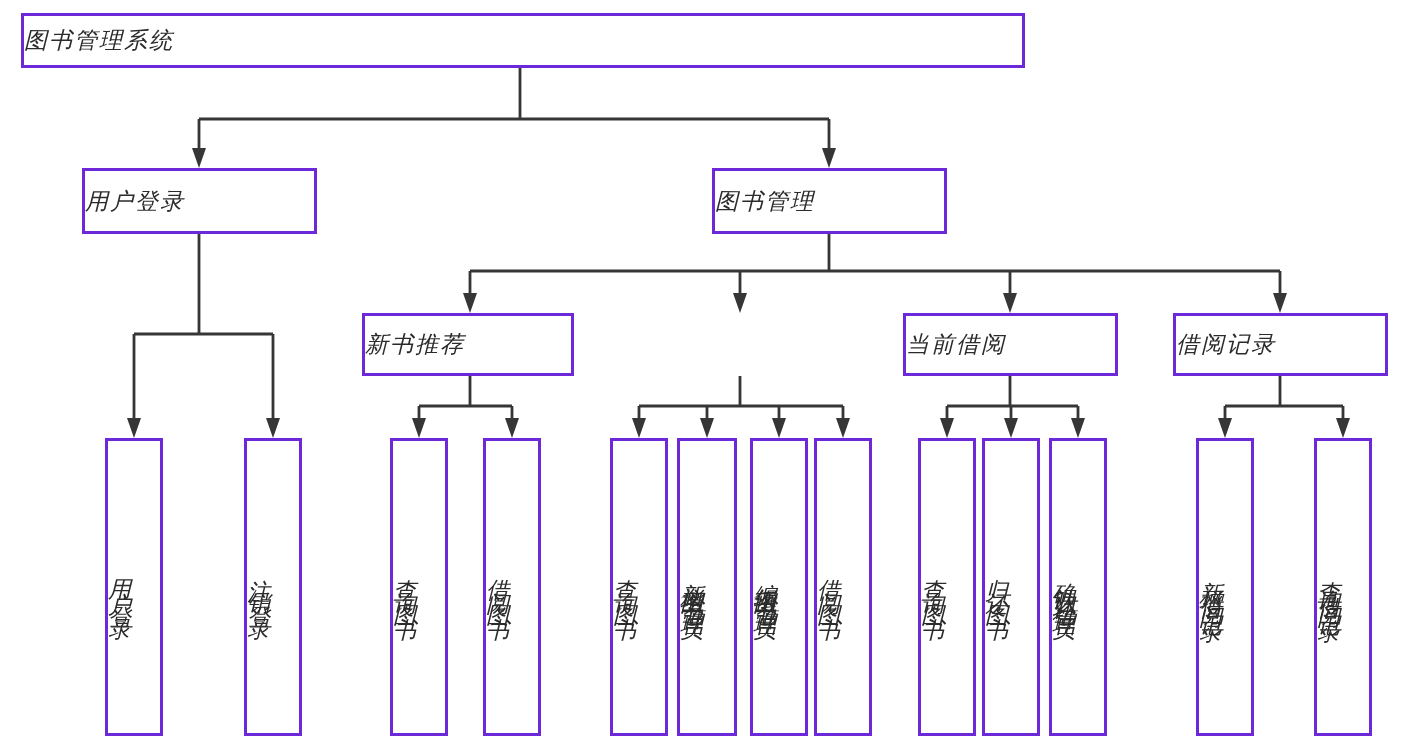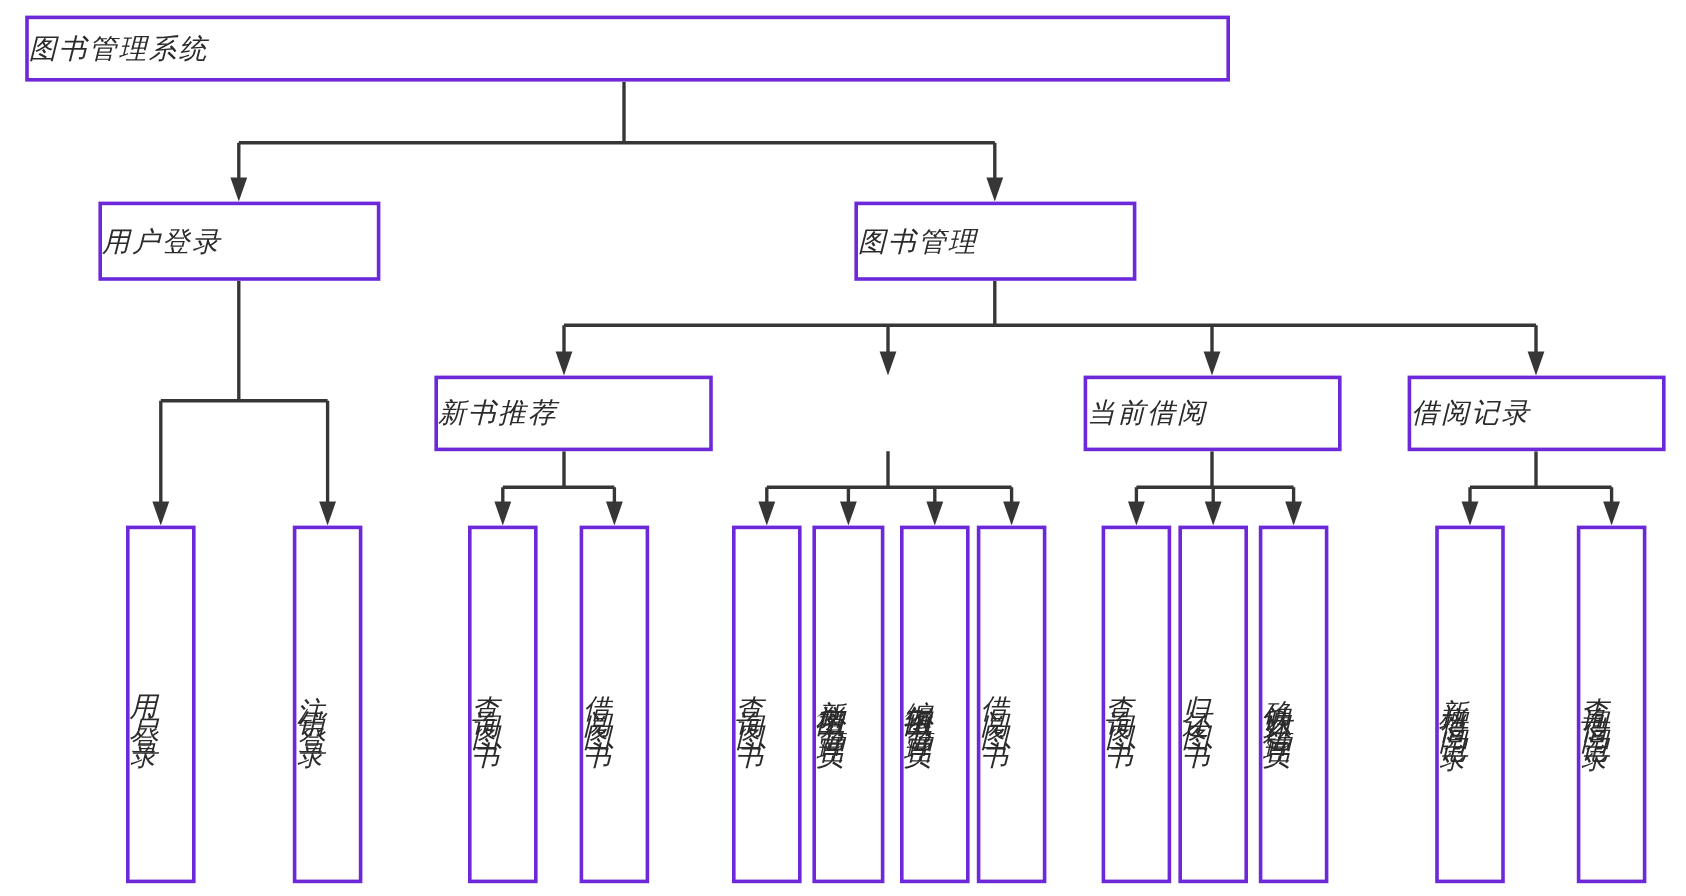--- a/index.html
+++ b/index.html
@@ -67,21 +67,21 @@
     <span class="hlabel">图书管理系统</span>
   </div>
 
   <div class="box" style="left:82px;top:168px;width:235px;height:66px">
     <span class="hlabel">用户登录</span>
   </div>
   <div class="box" style="left:712px;top:168px;width:235px;height:66px">
     <span class="hlabel">图书管理</span>
   </div>
 
-  <div class="box" style="left:362px;top:313px;width:232px;height:63px">
+  <div class="box" style="left:362px;top:313px;width:212px;height:63px">
     <span class="hlabel">新书推荐</span>
   </div>
   <div class="box" style="left:903px;top:313px;width:215px;height:63px">
     <span class="hlabel">当前借阅</span>
   </div>
   <div class="box" style="left:1173px;top:313px;width:215px;height:63px">
     <span class="hlabel">借阅记录</span>
   </div>
 
   <div class="box" style="left:105px;top:438px;width:58px;height:298px">

